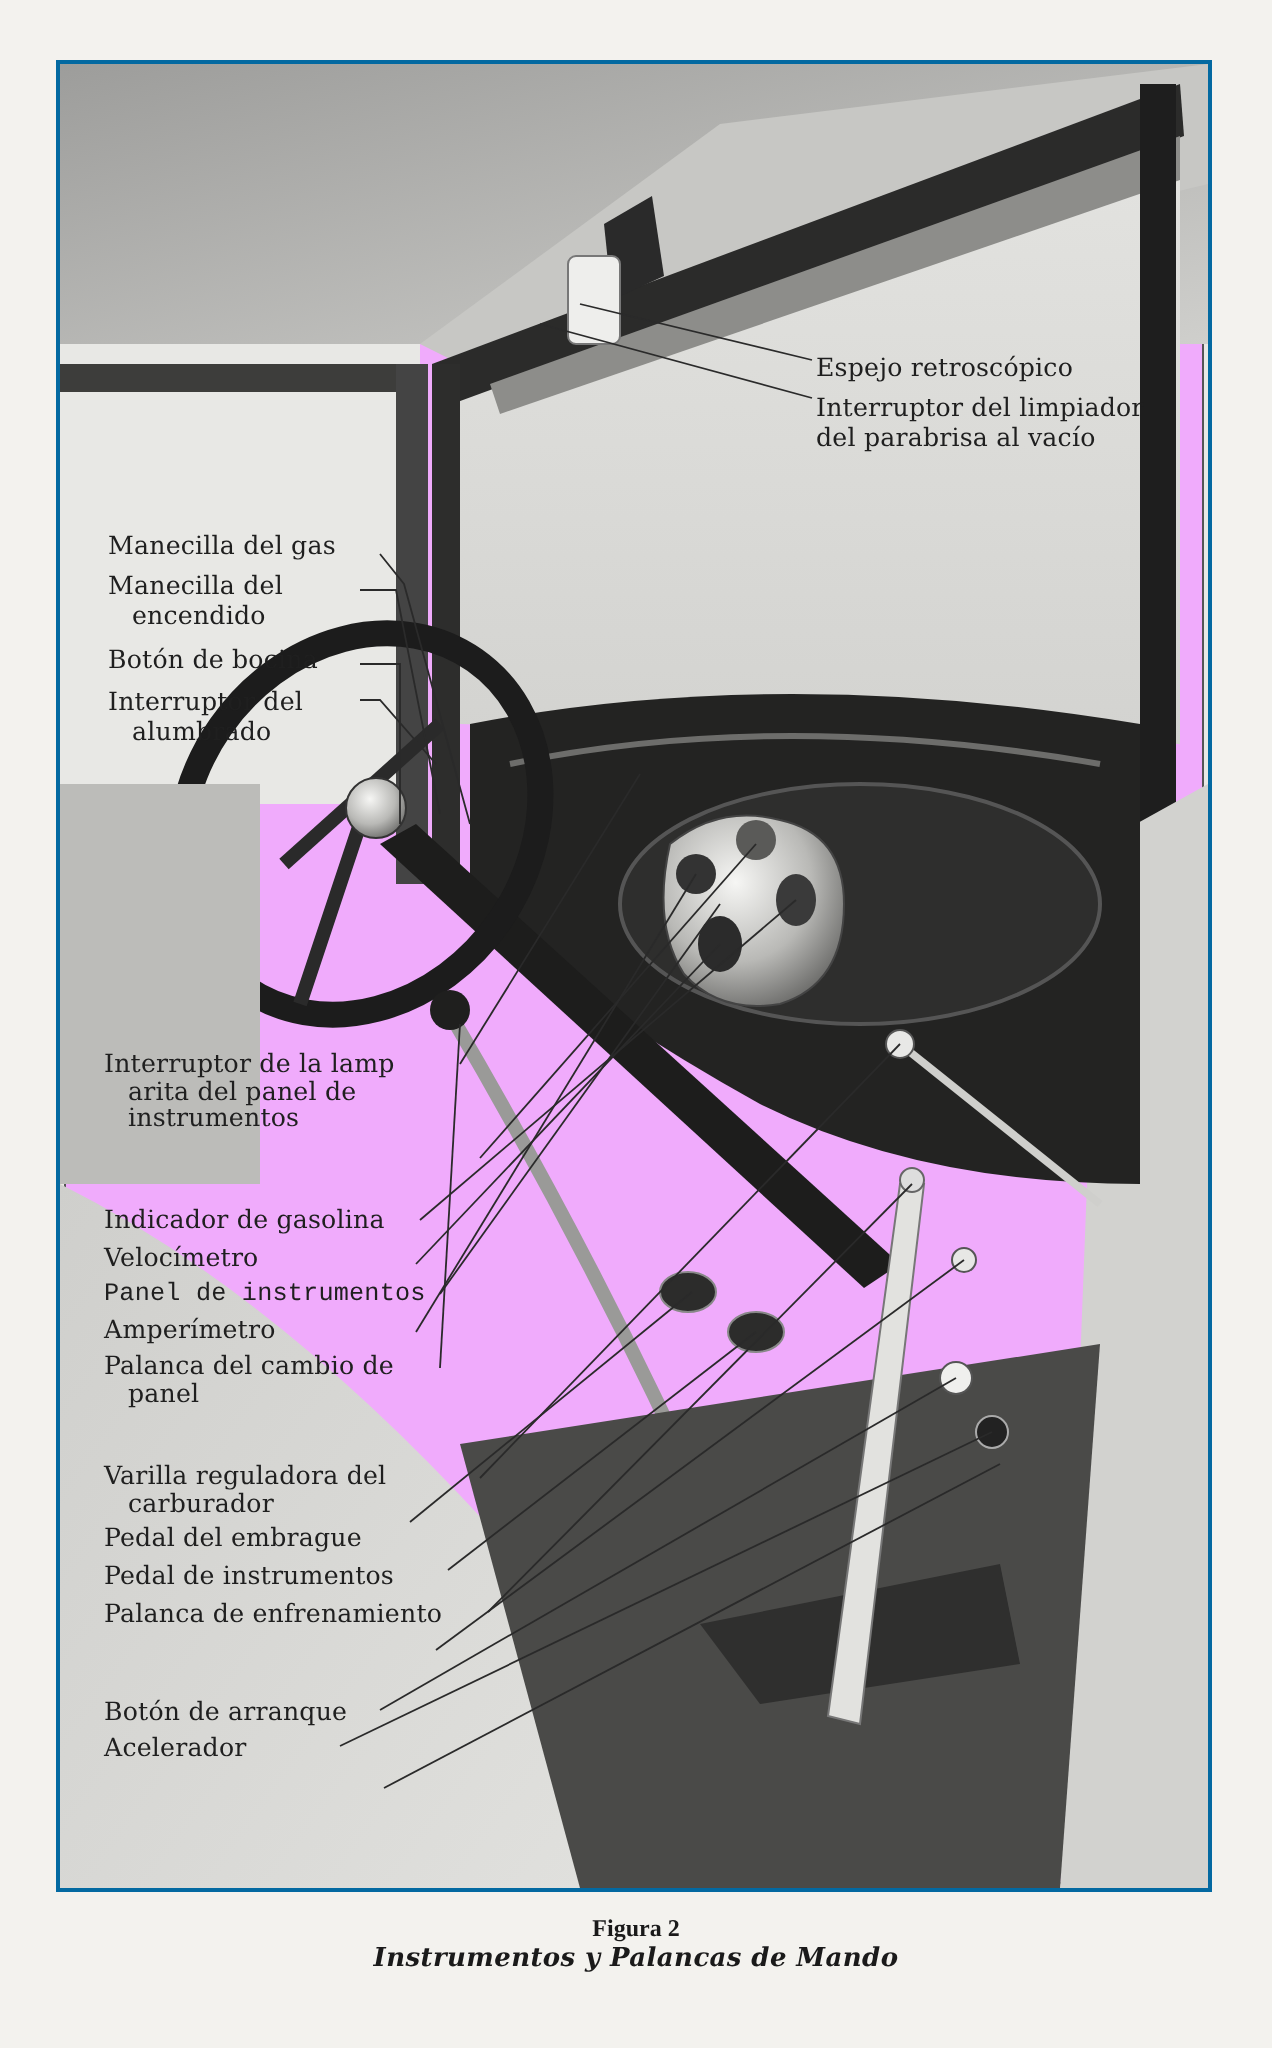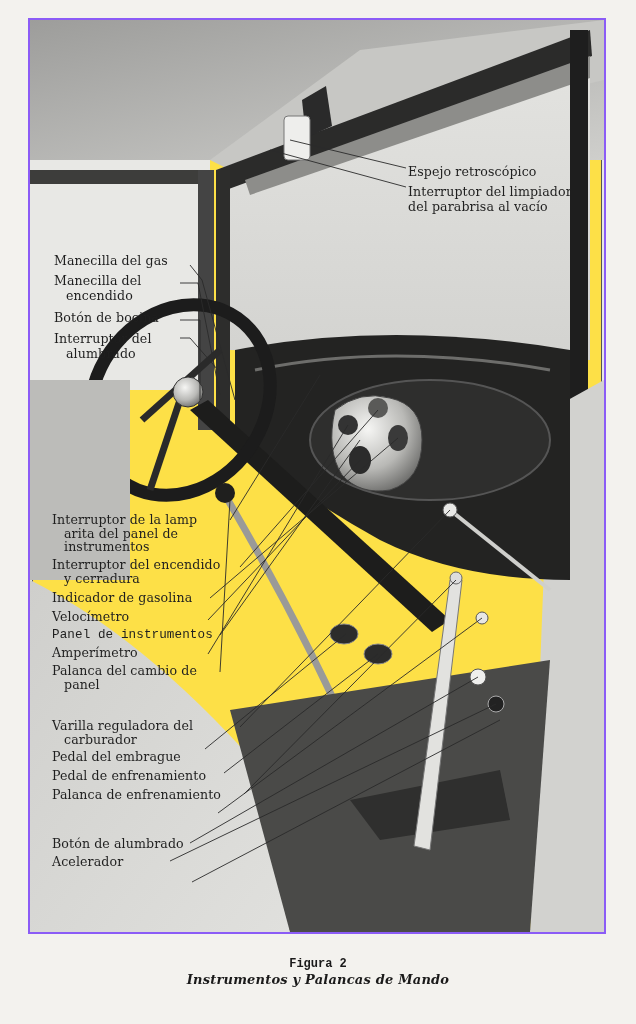--- a/index.html
+++ b/index.html
@@ -1,26 +1,26 @@
 <!DOCTYPE html>
 <html><head>
 <meta charset="utf-8">
 <style>
   html,body{margin:0;padding:0;}
   body{width:636px;height:1024px;background:#f3f2ee;position:relative;overflow:hidden;
        font-family:"DejaVu Serif","Liberation Serif",serif;}
-  .figure-frame{position:absolute;left:28px;top:18px;width:574px;height:912px;
-       border:2px solid #8b5cf6;box-shadow:inset 0 0 0 2px #e9e8e4, inset 0 0 0 3px #555;
-       background:#fde047;overflow:hidden;}
+  .figure-frame{position:absolute;left:28px;top:30px;width:574px;height:912px;
+       border:2px solid #0369a1;box-shadow:inset 0 0 0 2px #e9e8e4, inset 0 0 0 3px #555;
+       background:#f0abfc;overflow:hidden;}
   .photo{position:absolute;left:0;top:0;width:574px;height:912px;}
   .callout{position:absolute;font-size:12.6px;line-height:14.5px;color:#1f1f1f;
        white-space:nowrap;letter-spacing:0.1px;}
   .callout .l2{display:block;padding-left:12px;}
   .caption{position:absolute;left:0;width:636px;text-align:center;color:#1a1a1a;}
-  .caption.fig{top:957px;font-size:12px;font-weight:bold;font-family:Liberation Mono, monospace;}
+  .caption.fig{top:957px;font-size:12px;font-weight:bold;font-family:Liberation Serif, serif;}
   .caption.title{top:972px;font-size:13px;font-weight:bold;font-family:"DejaVu Serif",serif;letter-spacing:0.2px;font-style:italic;}
 </style>
 </head>
 <body>
 
 <div class="figure-frame">
   <svg class="photo" viewBox="0 0 574 912" width="574" height="912">
     <defs>
       <linearGradient id="ceil" x1="0" y1="0" x2="1" y2="1">
         <stop offset="0" stop-color="#9d9d9b"></stop>
@@ -146,24 +146,20 @@
   <div class="callout" style="left:22px;top:493px;line-height:13.5px;">
     <span>Interruptor de la lamp</span>
     <span class="l2">arita del panel de</span>
     <span class="l2">instrumentos</span>
   </div>
 
   <div class="callout" style="left:24px;top:312px;">
     <span>Interruptor del</span>
     <span class="l2">alumbrado</span>
   </div>
-  <div class="callout" style="left:22px;top:538px;line-height:14px;">
-    <span>Interruptor del encendido</span>
-    <span class="l2">y cerradura</span>
-  </div>
   <div class="callout" style="left:22px;top:571px;">
     <span>Indicador de gasolina</span>
   </div>
   <div class="callout" style="left:22px;top:590px;">
     <span>Velocímetro</span>
   </div>
   <div class="callout" style="left:22px;top:608px;font-family:Liberation Mono, monospace;">
     <span>Panel de instrumentos</span>
   </div>
   <div class="callout" style="left:22px;top:626px;">
@@ -175,27 +171,27 @@
   </div>
 
   <div class="callout" style="left:22px;top:699px;line-height:14px;">
     <span>Varilla reguladora del</span>
     <span class="l2">carburador</span>
   </div>
   <div class="callout" style="left:22px;top:730px;">
     <span>Pedal del embrague</span>
   </div>
   <div class="callout" style="left:22px;top:749px;">
-    <span>Pedal de enfrenamiento</span>
+    <span>Pedal de instrumentos</span>
   </div>
   <div class="callout" style="left:22px;top:768px;">
     <span>Palanca de enfrenamiento</span>
   </div>
   <div class="callout" style="left:22px;top:817px;">
-    <span>Botón de alumbrado</span>
+    <span>Botón de arranque</span>
   </div>
   <div class="callout" style="left:22px;top:835px;">
     <span>Acelerador</span>
   </div>
 </div>
 
 <div class="caption fig">Figura 2</div>
 <div class="caption title">Instrumentos y Palancas de Mando</div>
 
 </body></html>

